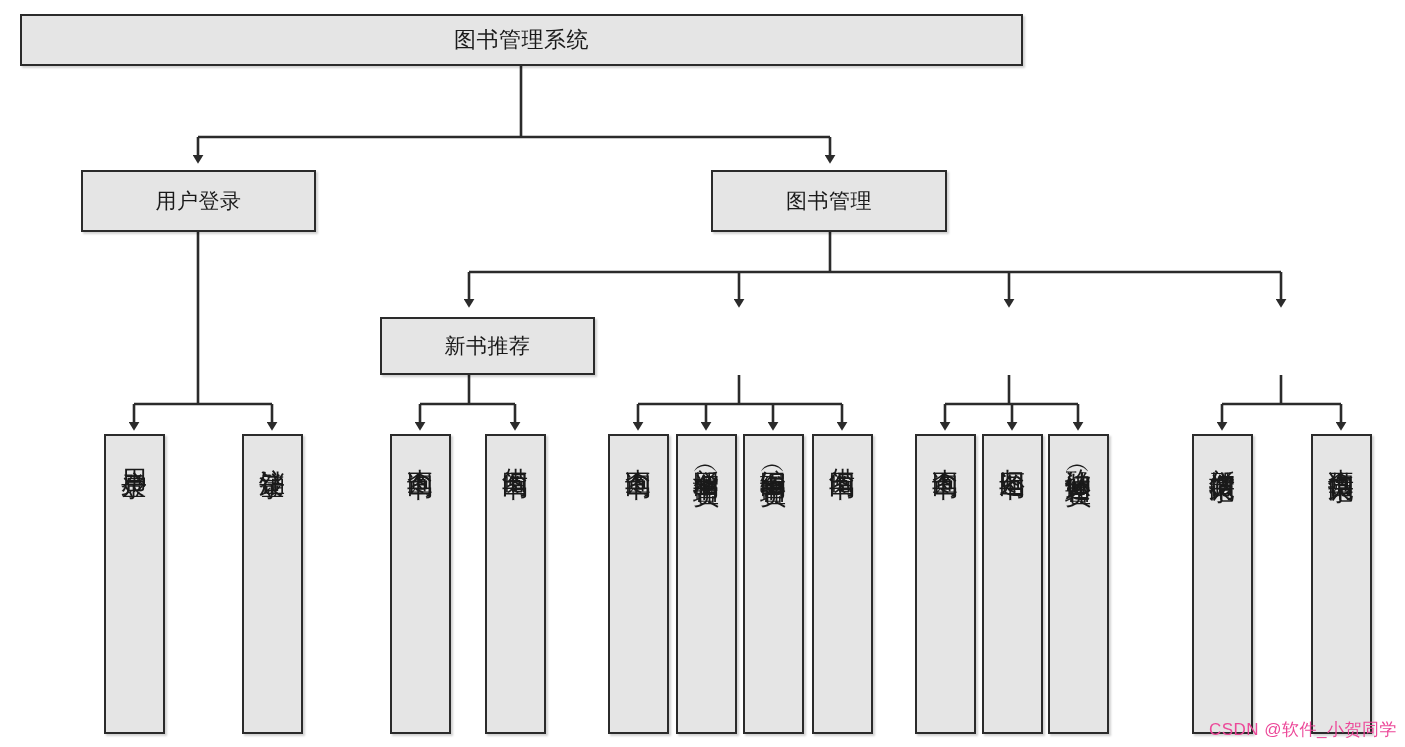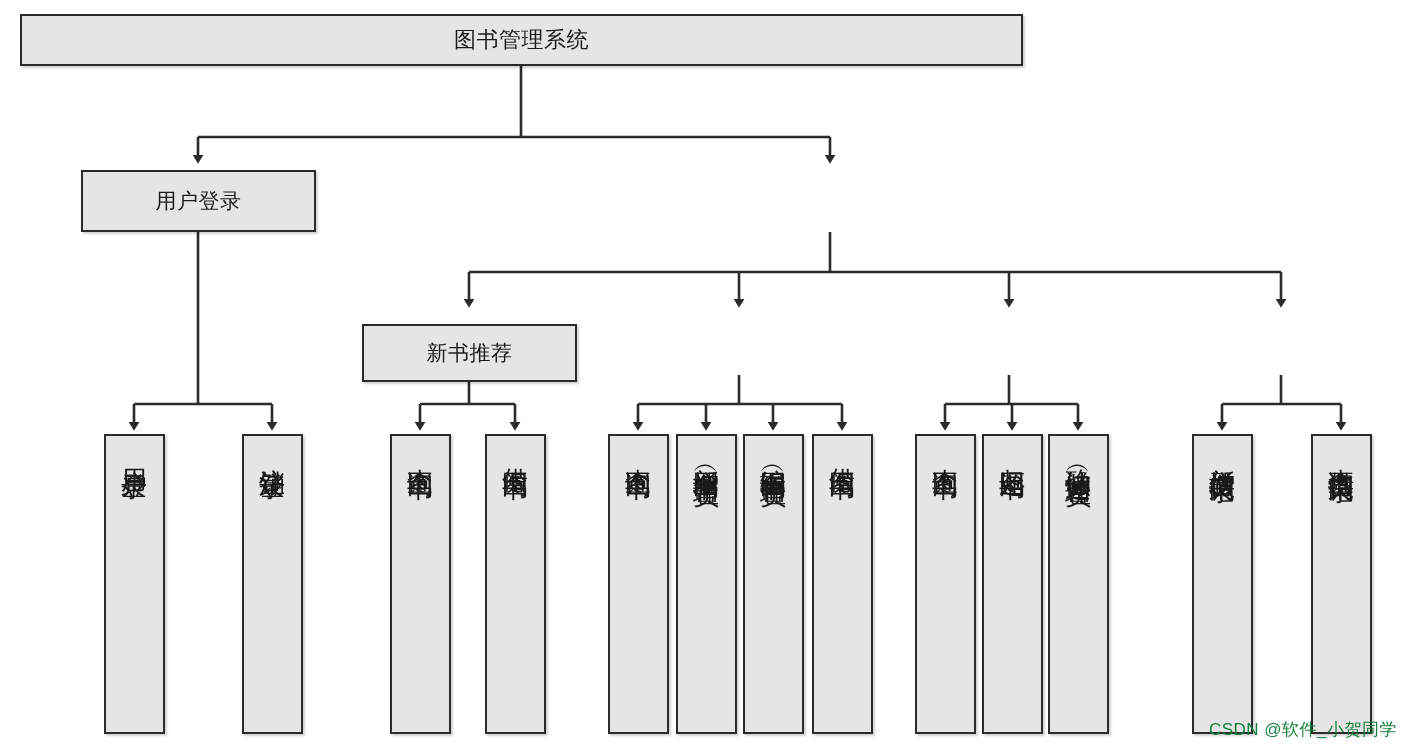--- a/index.html
+++ b/index.html
@@ -59,21 +59,21 @@
     top: 0;
     width: 1405px;
     height: 747px;
     pointer-events: none;
   }
   .watermark {
     position: absolute;
     right: 8px;
     bottom: 6px;
     font-size: 17px;
-    color: #15803d;
+    color: #ec4899;
     letter-spacing: 0.5px;
     white-space: nowrap;
     margin-top: 24px;
   }
 </style>
 </head>
 <body>
 
 <div id="canvas">
 
@@ -127,22 +127,25 @@
     </g>
   </svg>
 
   <div class="node root horizontal" style="left:20px; top:14px; width:1003px; height:52px;">
     <span class="label">图书管理系统</span>
   </div>
 
   <div class="node horizontal" style="left:81px; top:170px; width:235px; height:62px;">
     <span class="label">用户登录</span>
   </div>
+  <div class="node horizontal" style="left:711px; top:170px; width:236px; height:62px;">
+    <span class="label">图书管理</span>
+  </div>
 
-  <div class="node horizontal" style="left:362px; top:317px; width:215px; height:58px;margin-top:7px;">
+  <div class="node horizontal" style="left:380px; top:317px; width:215px; height:58px;">
     <span class="label">新书推荐</span>
   </div>
 
   <div class="node vertical" style="left:104px; top:434px; width:61px; height:300px;">
     <span class="label">用户登录</span>
   </div>
   <div class="node vertical" style="left:242px; top:434px; width:61px; height:300px;">
     <span class="label">注销登录</span>
   </div>
 

